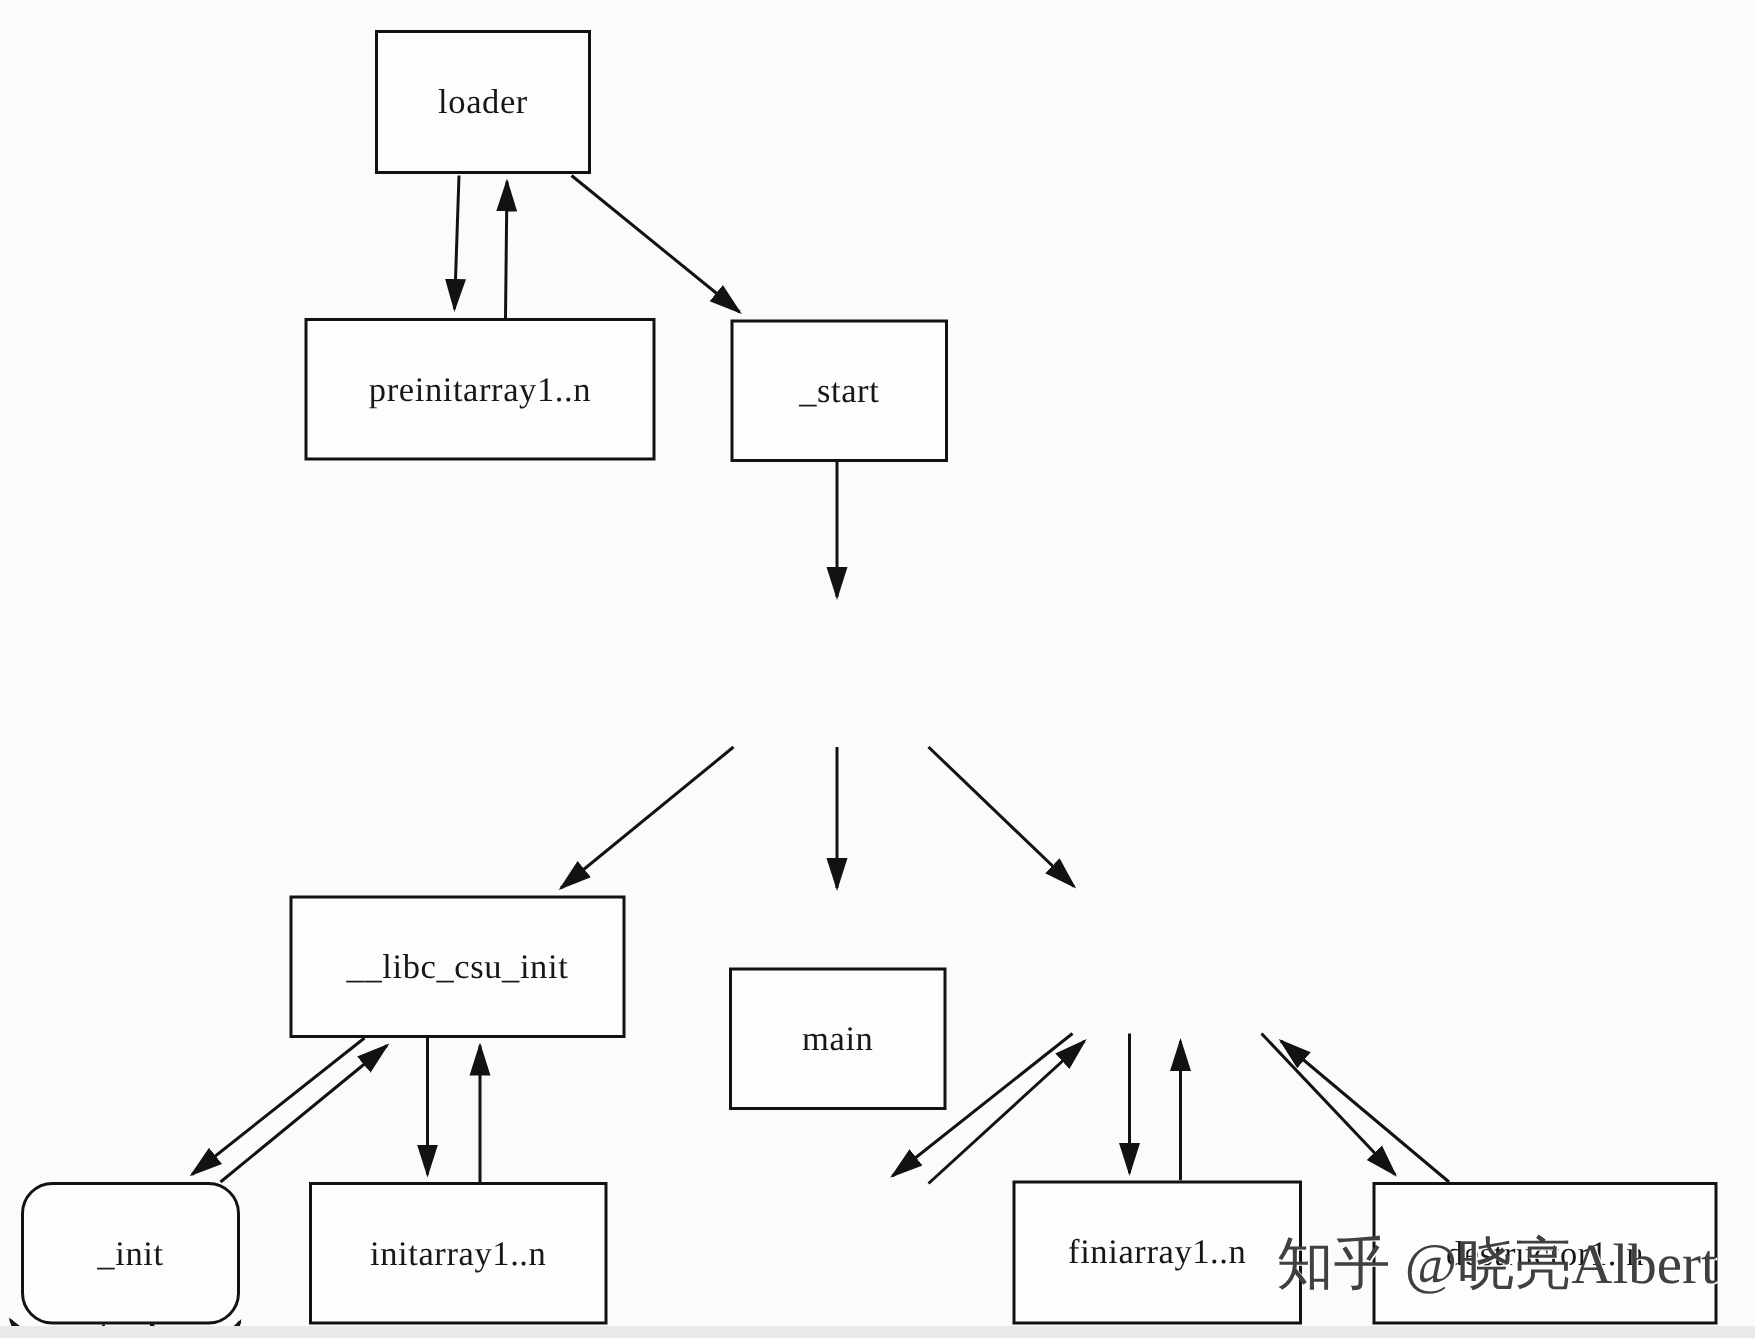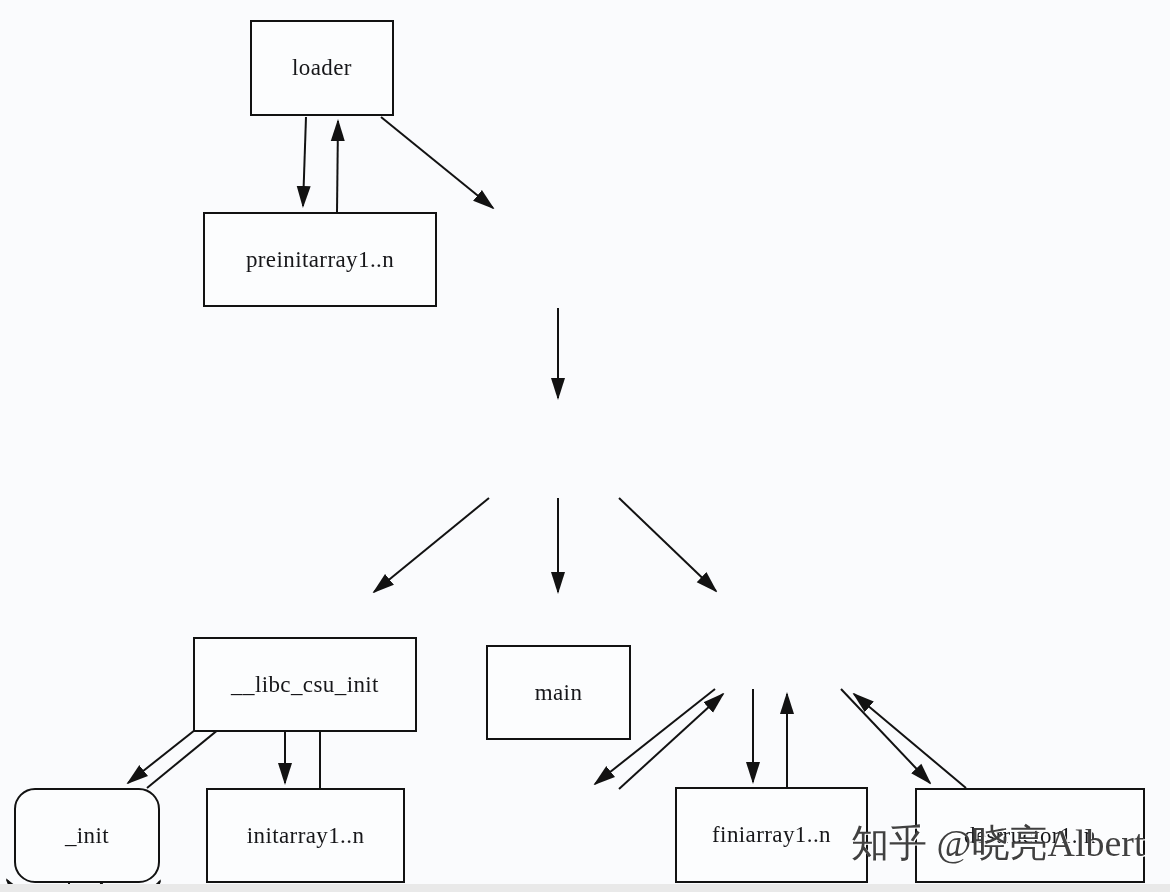--- a/index.html
+++ b/index.html
@@ -62,23 +62,24 @@
     <line x1="69" y1="883" x2="69" y2="955"></line>
     <line x1="112" y1="955" x2="101" y2="881" marker-end="url(#ah)"></line>
     <line x1="117" y1="955" x2="160" y2="881" marker-end="url(#ah)"></line>
     <line x1="143" y1="958" x2="186" y2="896"></line>
   </svg>
 
   <div class="node" style="left:250px;top:20px;width:144px;height:96px;">loader</div>
 
   <div class="node" style="left:203px;top:212px;width:234px;height:95px;">preinitarray1..n</div>
 
+  <div class="node" style="left:487px;top:213px;width:145px;height:95px;">_start</div>
 
 
-  <div class="node" style="left:193px;top:597px;width:224px;height:95px;margin-top:40px;">__libc_csu_init</div>
+  <div class="node" style="left:193px;top:597px;width:224px;height:95px;">__libc_csu_init</div>
 
   <div class="node" style="left:486px;top:597px;width:145px;height:95px;margin-top:48px;">main</div>
 
 
   <div class="node" style="left:14px;top:788px;width:146px;height:95px;border-radius:21px;">_init</div>
 
   <div class="node" style="left:206px;top:788px;width:199px;height:95px;">initarray1..n</div>
 
 
   <div class="node" style="left:675px;top:787px;width:193px;height:96px;">finiarray1..n</div>

